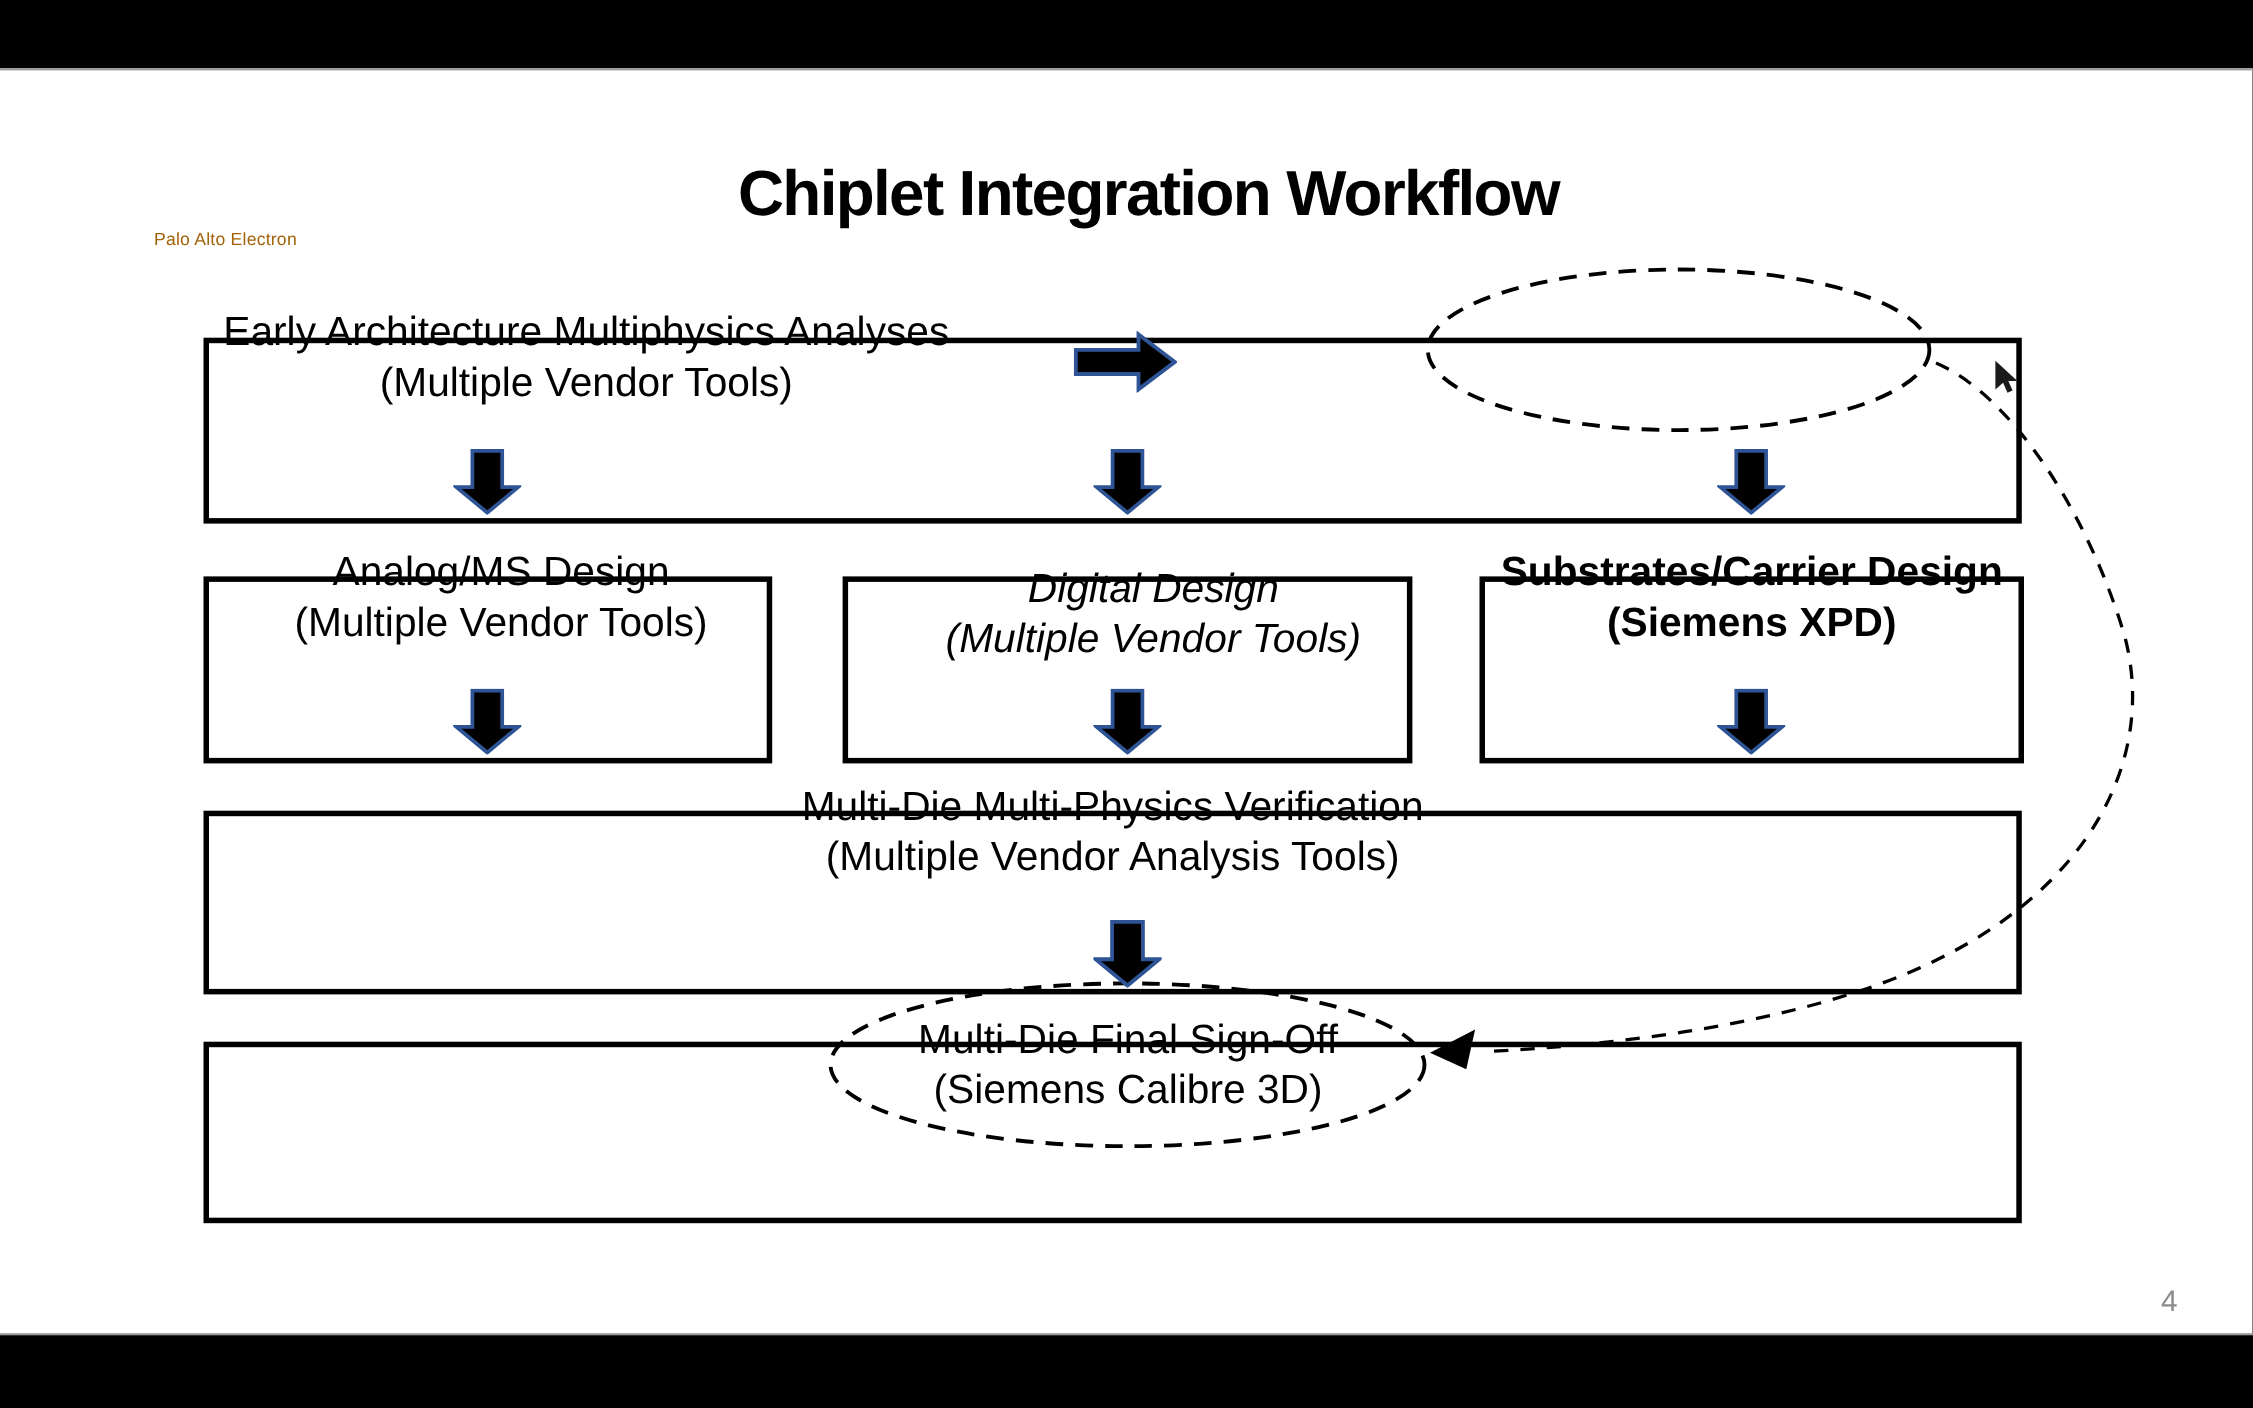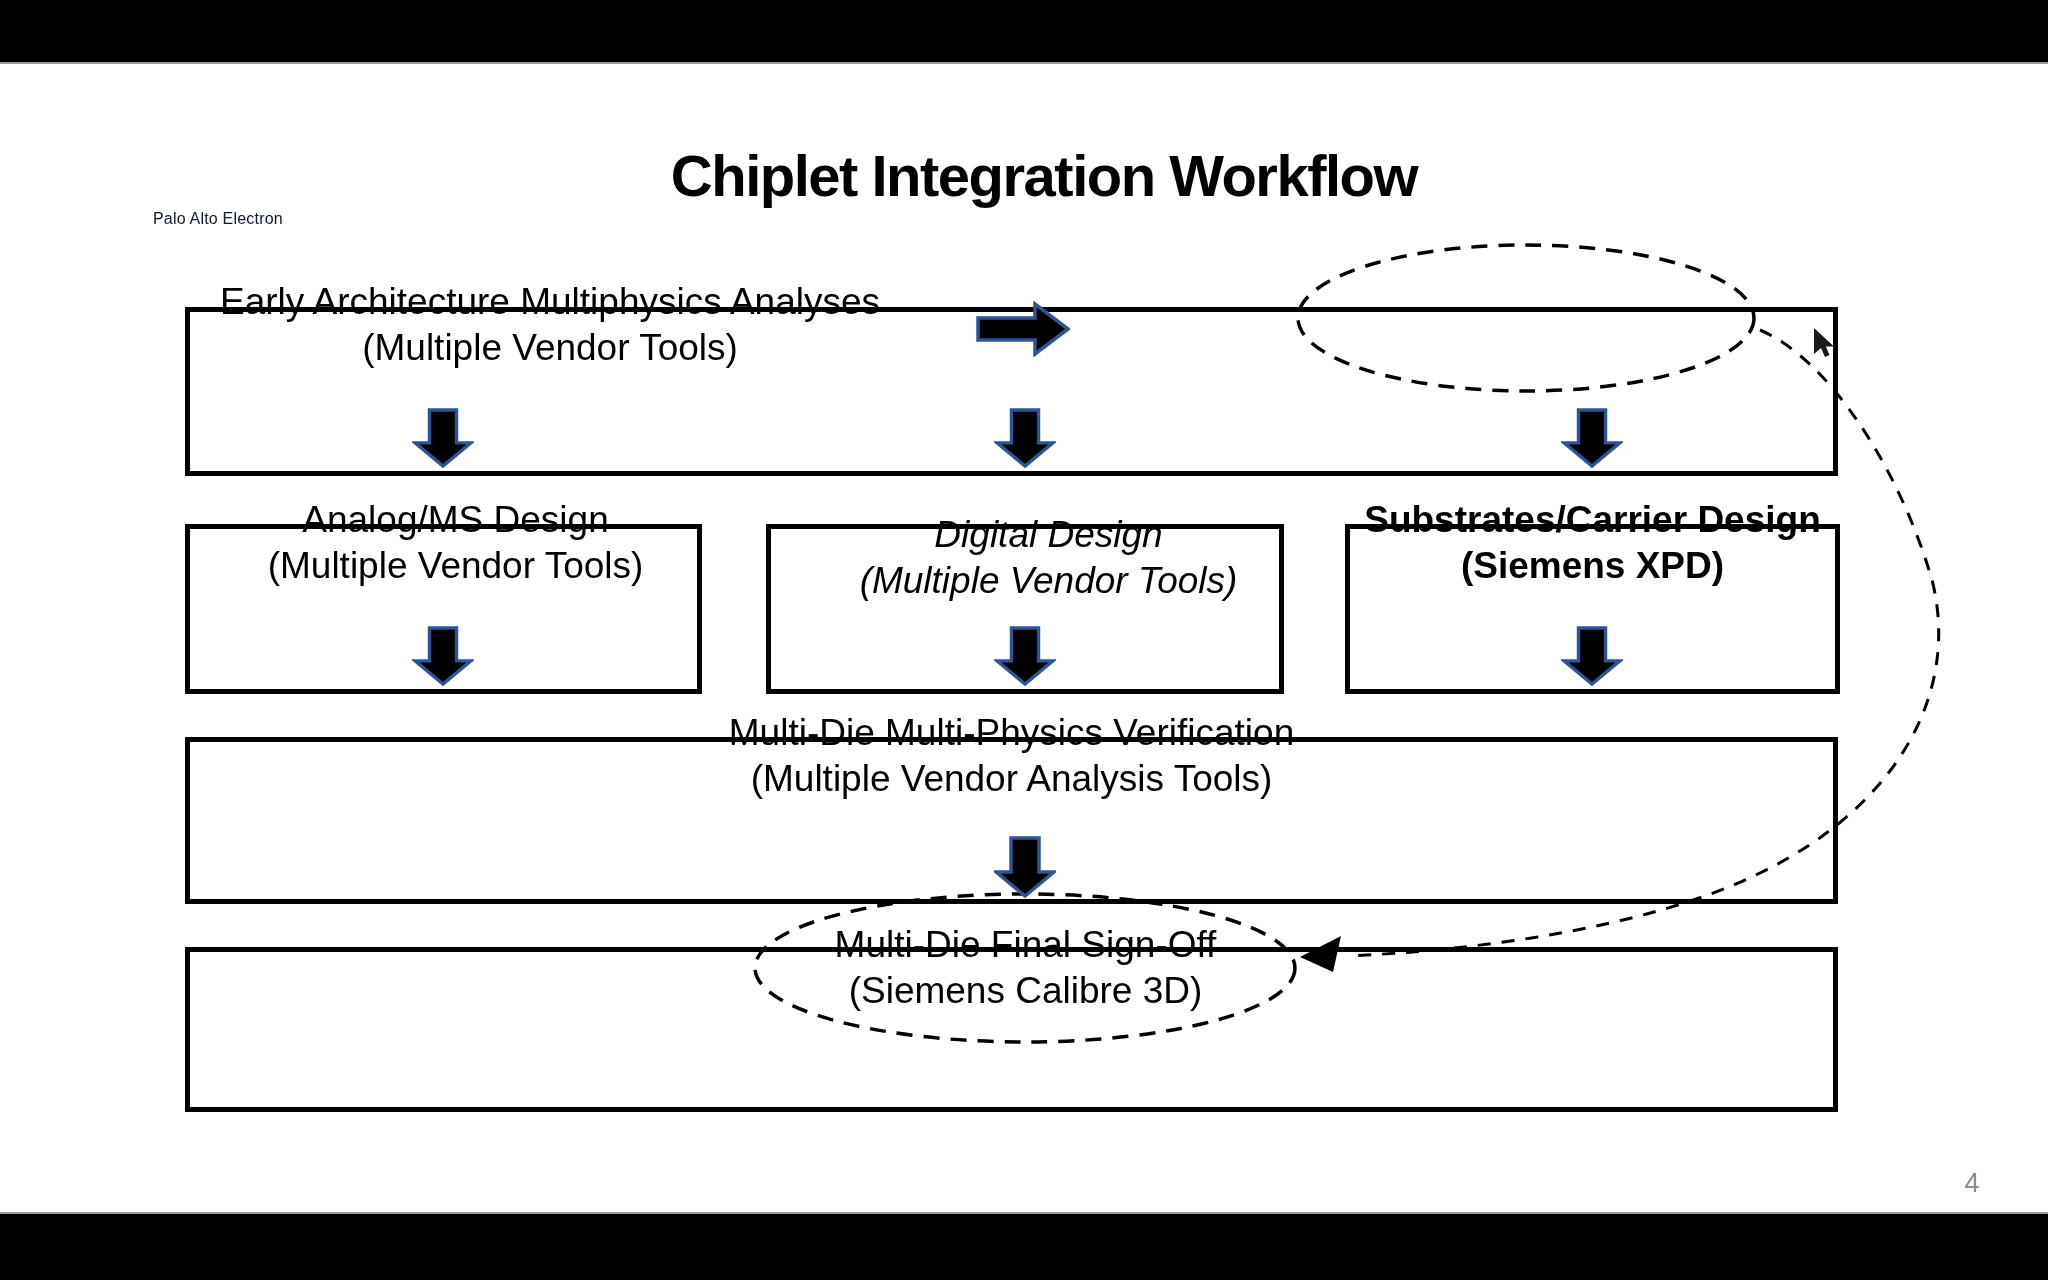--- a/index.html
+++ b/index.html
@@ -3,32 +3,32 @@
 <meta charset="utf-8">
 <style>
   html,body{margin:0;padding:0;background:#000;}
   #page{position:relative;width:2048px;height:1280px;background:#000;overflow:hidden;
         font-family:"Liberation Sans",sans-serif;color:#000;}
   .bar{position:absolute;left:0;width:2048px;background:#000;}
   #bar-top{top:0;height:62px;}
   #bar-bottom{top:1214px;height:66px;}
   #slide{position:absolute;left:0;top:62px;width:2048px;height:1152px;background:#fff;
          border-top:2px solid #9a9a9a;border-bottom:2px solid #9a9a9a;box-sizing:border-box;}
-  #watermark{position:absolute;left:140px;top:146px;font-size:16px;color:#0f172a;letter-spacing:.2px;margin-left:13px;}
+  #watermark{position:absolute;left:140px;top:146px;font-size:16px;color:#a16207;letter-spacing:.2px;}
   #title{position:absolute;left:0;top:78px;width:2048px;text-align:center;
          font-size:58px;font-weight:bold;letter-spacing:-1.5px;color:#000;margin-left:20px;}
   .box{position:absolute;border:5px solid #000;background:#fff;box-sizing:border-box;}
   #box-top{left:185px;top:243px;width:1653px;height:169px;}
   #box-analog{left:185px;top:460px;width:517px;height:170px;}
   #box-digital{left:766px;top:460px;width:518px;height:170px;}
   #box-substrates{left:1345px;top:460px;width:495px;height:170px;}
   #box-verification{left:185px;top:673px;width:1653px;height:167px;}
   #box-signoff{left:185px;top:883px;width:1653px;height:165px;}
   .lbl{position:absolute;text-align:center;font-size:37px;line-height:46px;color:#000;}
-  #lbl-early{left:185px;top:279px;width:730px;}
+  #lbl-early{left:168px;top:279px;width:730px;}
   #lbl-netlist{left:1298px;top:279px;width:458px;}
   #lbl-analog{left:185px;top:497px;width:517px;padding-left:12px;}
   #lbl-digital{left:766px;top:512px;width:565px;font-style:italic;}
   #lbl-substrates{left:1345px;top:497px;width:495px;font-weight:bold;}
   #lbl-verification{left:185px;top:710px;width:1653px;text-align:center;}
   #lbl-signoff{left:199px;top:922px;width:1653px;}
   .lbl span{display:block;}
   .arrow-svg{position:absolute;}
   #overlay{position:absolute;left:0;top:0;width:2048px;height:1280px;pointer-events:none;}
   #page-number{position:absolute;left:1922px;top:1168px;width:100px;text-align:center;

